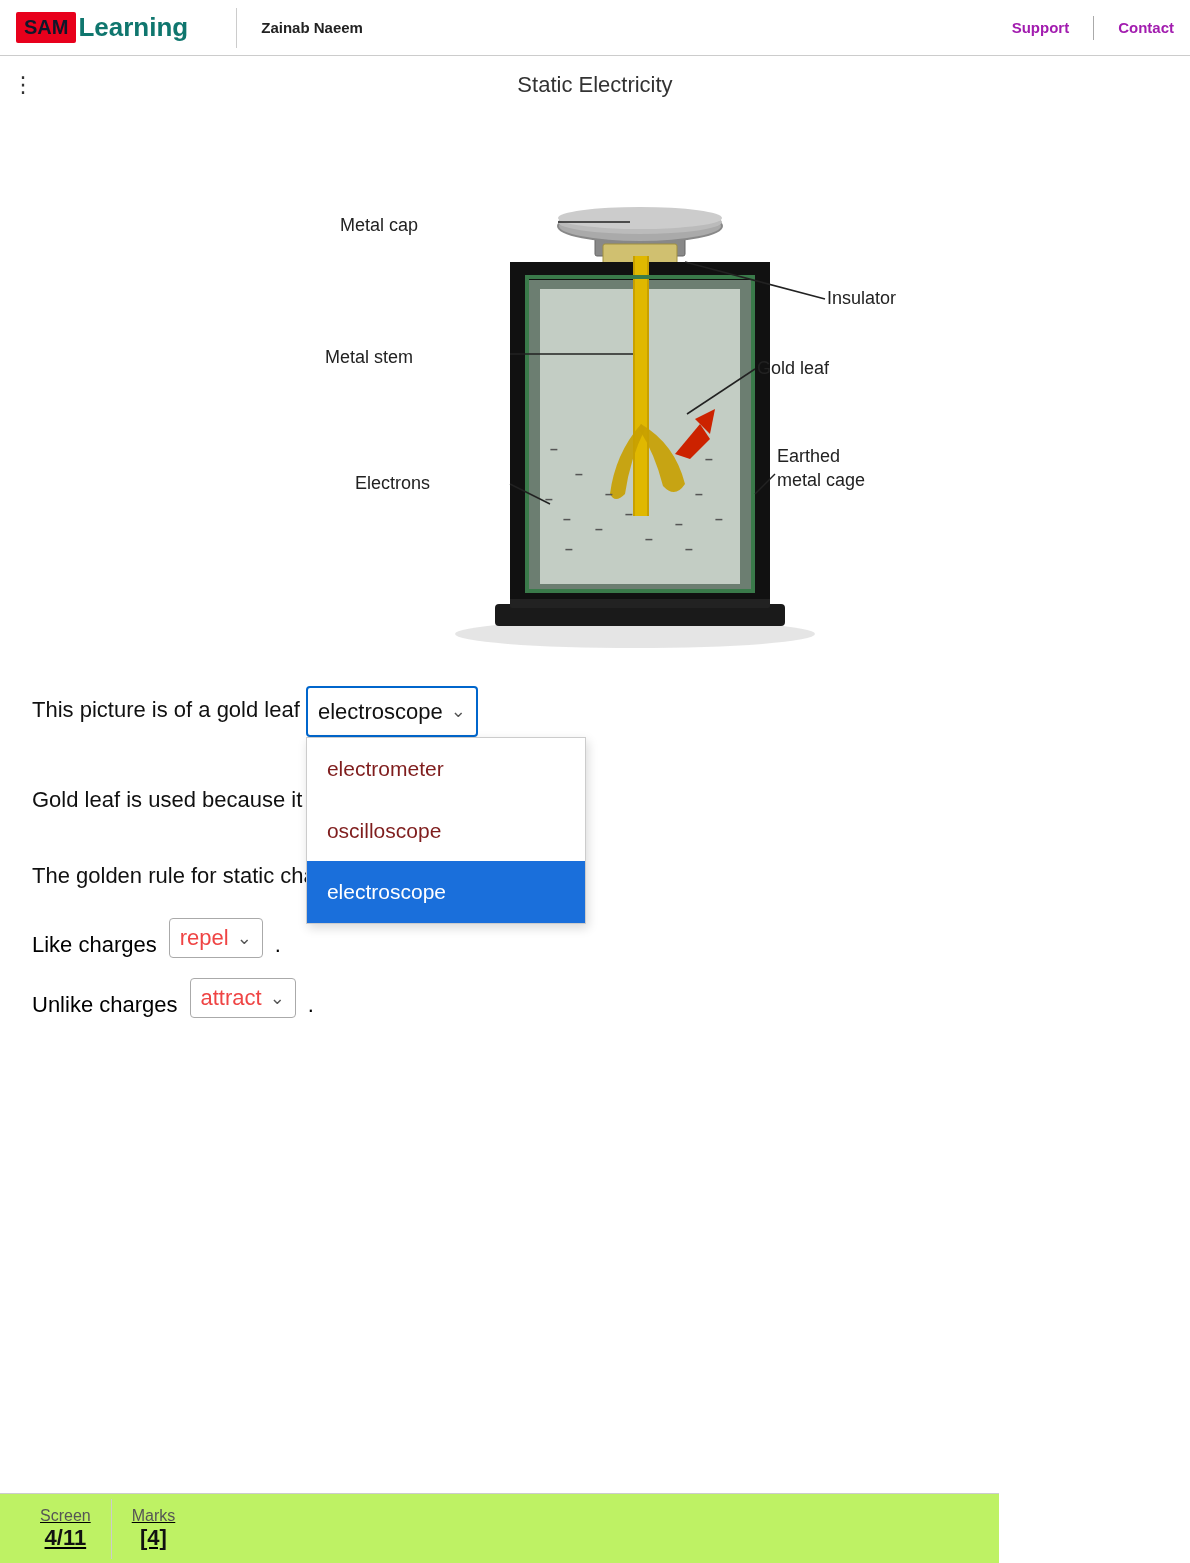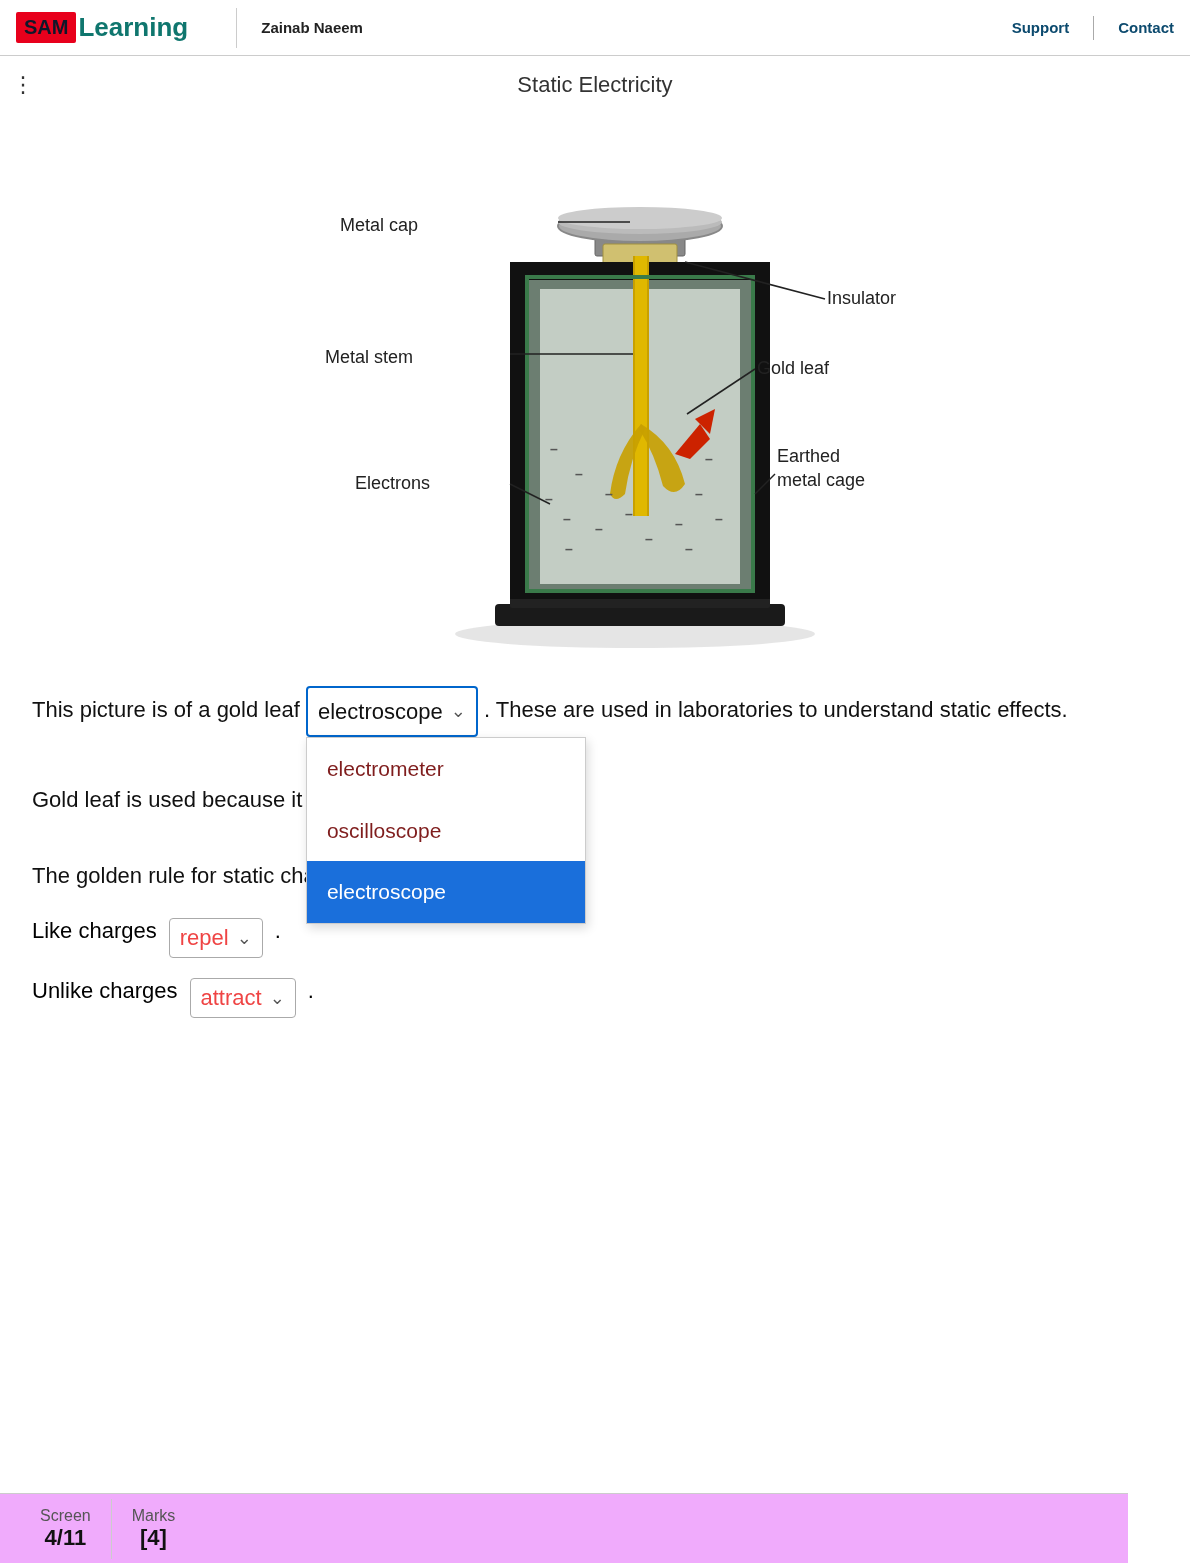--- a/index.html
+++ b/index.html
@@ -36,21 +36,21 @@
     .user-name { font-size: 15px; font-weight: bold; color: #222; }
     .user-school { font-size: 13px; color: #555; }
     .header-links {
       display: flex;
       gap: 24px;
       align-items: center;
     }
     .header-link {
       font-size: 15px;
       font-weight: bold;
-      color: #0c4a6e;
+      color: #a21caf;
       cursor: pointer;
     }
     .header-link-divider {
       width: 1px;
       height: 24px;
       background: #aaa;
     }
 
     
     .page-body {
@@ -168,39 +168,40 @@
       vertical-align: middle;
     }
 
     .golden-rule-section {
       margin-top: 32px;
       margin-bottom: 24px;
     }
 
     .charges-row {
       display: flex;
-      align-items: flex-start;
+      align-items: flex-end;
       gap: 12px;
       margin-bottom: 20px;
       font-size: 22px;
     }
 
     
     .footer-bar {
       position: fixed;
       bottom: 0;
       left: 0;
-      width: 1128px;
-      background: #f0abfc;
+      width: 999px;
+      background: #bef264;
       border-top: 1px solid #ccc;
       display: flex;
       align-items: center;
       height: 70px;
       padding: 0 20px;
       gap: 0;
+      text-decoration: underline;
     }
     .footer-section {
       border-right: 1px solid #ccc;
       padding: 8px 20px;
       text-align: center;
     }
     .footer-section:last-child { border-right: none; }
     .footer-label {
       font-size: 16px;
       color: #555;
@@ -332,21 +333,20 @@
         <span class="dd-value">electroscope</span>
         <span class="dd-arrow">⌄</span>
       </div>
       
       <div class="dropdown-overlay">
         <div class="dd-item">electrometer</div>
         <div class="dd-item">oscilloscope</div>
         <div class="dd-item selected">electroscope</div>
       </div>
     </div>
-    <span> . These are used in laboratories to understand static effects.</span>
   </div>
 
   <div class="content-section" style="margin-top: 40px;">
     <span>Gold leaf is used because it</span>
     <span> </span>
     <div class="inline-dropdown-small" style="display:inline-flex;">
       <span class="dd-value">conductor</span>
       <span class="dd-arrow">⌄</span>
     </div>
     <span> <span>of electricity.</span></span>

